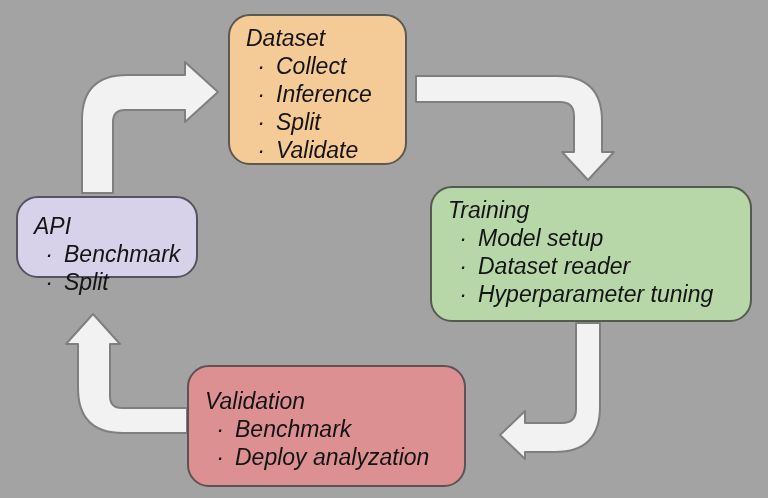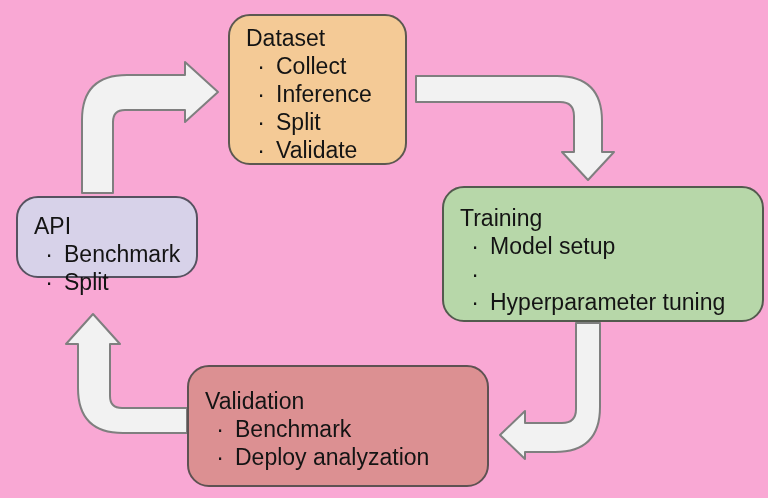--- a/index.html
+++ b/index.html
@@ -15,21 +15,21 @@
     font-size:23px;line-height:28px;color:#141414;
     padding-left:16px;padding-right:6px;
   }
   .box-title{white-space:nowrap;}
   .item{display:flex;white-space:nowrap;}
   .dot{flex:none;width:30px;text-align:center;}
 </style>
 </head>
 <body>
 
-<div class="canvas" style="color: rgb(20, 20, 20); background-color: #f9a8d4;">
+<div class="canvas" style="color: rgb(20, 20, 20); background-color: #a3a3a3; font-style: italic;">
 
   <svg class="arrows-layer" viewBox="0 0 768 498" xmlns="http://www.w3.org/2000/svg">
     <path class="arrow" d="M82,193 L82,120 Q82,75 127,75 L185,75 L185,62 L218,92 L185,122 L185,110 L125,110 Q113,110 113,122 L113,193 Z" fill="#f2f2f2" stroke="#7f7f7f"></path>
     <path class="arrow" d="M416,76 L557,76 Q602,76 602,121 L602,152 L614,152 L588,180 L562,152 L574,152 L574,116 Q574,102 560,102 L416,102 Z" fill="#f2f2f2" stroke="#7f7f7f"></path>
     <path class="arrow" d="M576,323 L600,323 L600,407 Q600,452 555,452 L525,452 L525,459 L500,435 L525,411 L525,423 L562,423 Q576,423 576,409 L576,323 Z" fill="#f2f2f2" stroke="#7f7f7f"></path>
     <path class="arrow" d="M66,344 L93,314 L120,344 L110,344 L110,396 Q110,408 122,408 L187,408 L187,433 L123,433 Q78,433 78,388 L78,344 Z" fill="#f2f2f2" stroke="#7f7f7f"></path>
   </svg>
 
   <div class="box" style="left: 228px; top: 14px; width: 179px; height: 151px; padding-top: 8px; background-color: rgb(244, 202, 150); border-color: rgb(92, 88, 80);">
     <div class="box-title">Dataset</div>
@@ -46,38 +46,39 @@
           <span class="dot">·</span>
           <span>Split</span>
         </div>
         <div class="item">
           <span class="dot">·</span>
           <span>Validate</span>
         </div>
       </div>
   </div>
 
-  <div class="box" style="left: 430px; top: 186px; width: 322px; height: 136px; padding-top: 16px; background-color: rgb(183, 215, 169); border-color: rgb(83, 90, 78); margin-left: 12px;">
+  <div class="box" style="left: 430px; top: 186px; width: 322px; height: 136px; padding-top: 8px; background-color: rgb(183, 215, 169); border-color: rgb(83, 90, 78);">
     <div class="box-title">Training</div>
     <div>
         <div class="item">
           <span class="dot">·</span>
           <span>Model setup</span>
         </div>
         <div class="item">
           <span class="dot">·</span>
+          <span>Dataset reader</span>
         </div>
         <div class="item">
           <span class="dot">·</span>
           <span>Hyperparameter tuning</span>
         </div>
       </div>
   </div>
 
-  <div class="box" style="left: 187px; top: 365px; width: 302px; height: 122px; padding-top: 20px; background-color: rgb(220, 144, 146); border-color: rgb(94, 82, 82);">
+  <div class="box" style="left: 187px; top: 365px; width: 279px; height: 122px; padding-top: 20px; background-color: rgb(220, 144, 146); border-color: rgb(94, 82, 82);">
     <div class="box-title">Validation</div>
     <div>
         <div class="item">
           <span class="dot">·</span>
           <span>Benchmark</span>
         </div>
         <div class="item">
           <span class="dot">·</span>
           <span>Deploy analyzation</span>
         </div>

